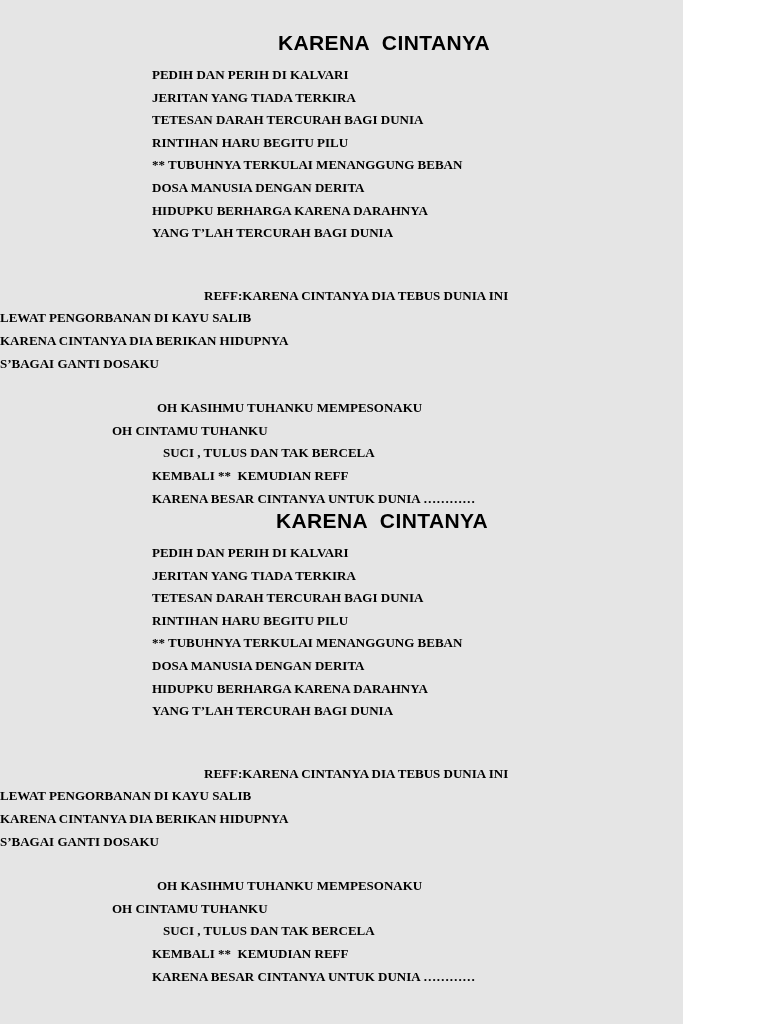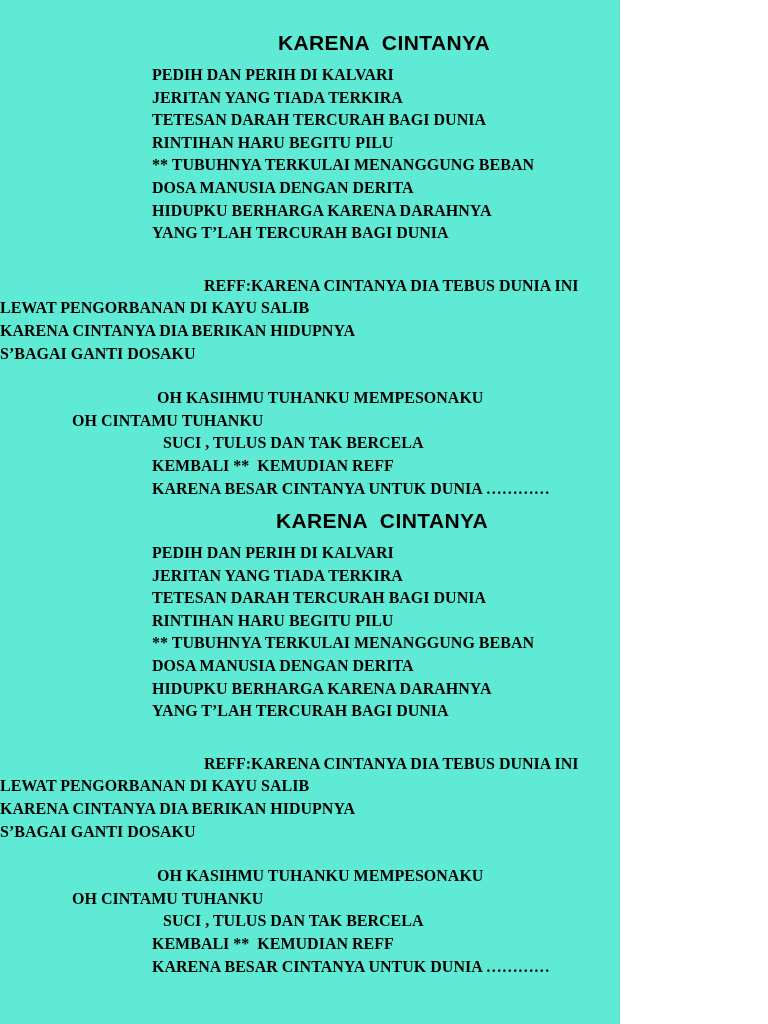--- a/index.html
+++ b/index.html
@@ -10,23 +10,23 @@
   body {
     width: 768px;
     height: 1024px;
     background: #ffffff;
     font-family: "Liberation Serif", "DejaVu Serif", serif;
     color: #000000;
     overflow: hidden;
   }
   .page {
     position: relative;
-    width: 620px;
+    width: 683px;
     height: 1024px;
-    background: #5eead4;
+    background: #e5e5e5;
     box-sizing: border-box;
   }
   .song-block {
     position: absolute;
     left: 0;
     width: 768px;
   }
   #song-1 { top: 30px; }
   #song-2 { top: 508px; }
 
@@ -47,38 +47,38 @@
   }
 
   .lyrics {
     margin: 0;
     padding: 0;
     list-style: none;
   }
   .line {
     font-family: "Liberation Serif", "DejaVu Serif", serif;
     font-weight: bold;
-    font-size: 16px;
+    font-size: 13px;
     line-height: 22.6px;
     white-space: pre;
     margin: 0;
     padding: 0;
     color: #000000;
   }
 
   
   .ind-margin  { padding-left: 152px; }
   .ind-oh1     { padding-left: 157px; }
-  .ind-oh2     { padding-left: 72px; }
+  .ind-oh2     { padding-left: 112px; }
   .ind-oh3     { padding-left: 163px; }
   .ind-reff    { padding-left: 204px; }
   .ind-reff-sub{ }
 
   
-  .gap-before-reff   { margin-top: 30px; }
+  .gap-before-reff   { margin-top: 40px; }
   .gap-before-oh     { margin-top: 22px; font-family: Liberation Serif, serif; }
   .gap-before-closing{ }
 </style>
 </head>
 <body>
 
 <div class="page">
 
   <section class="song-block" id="song-1">
 

